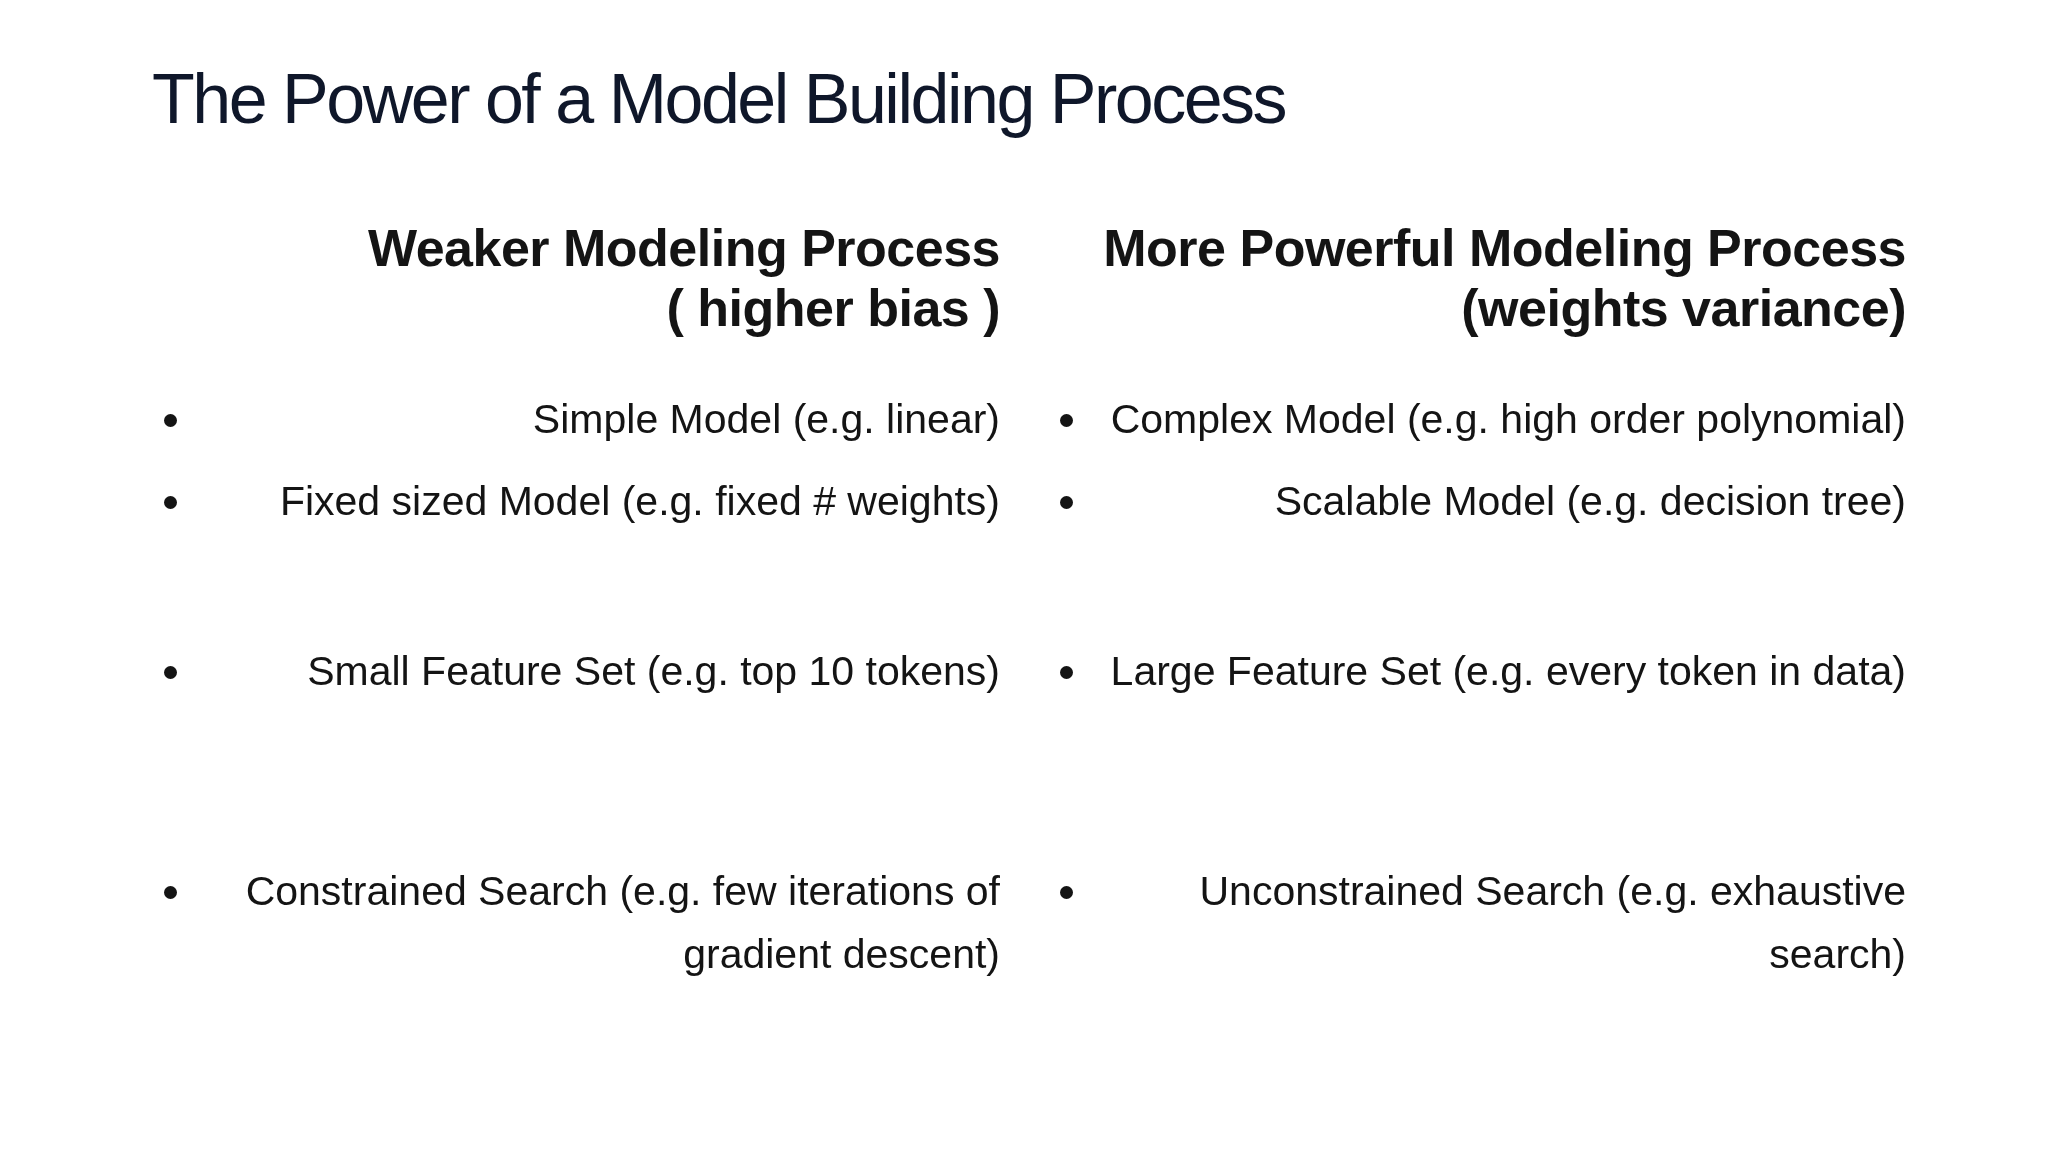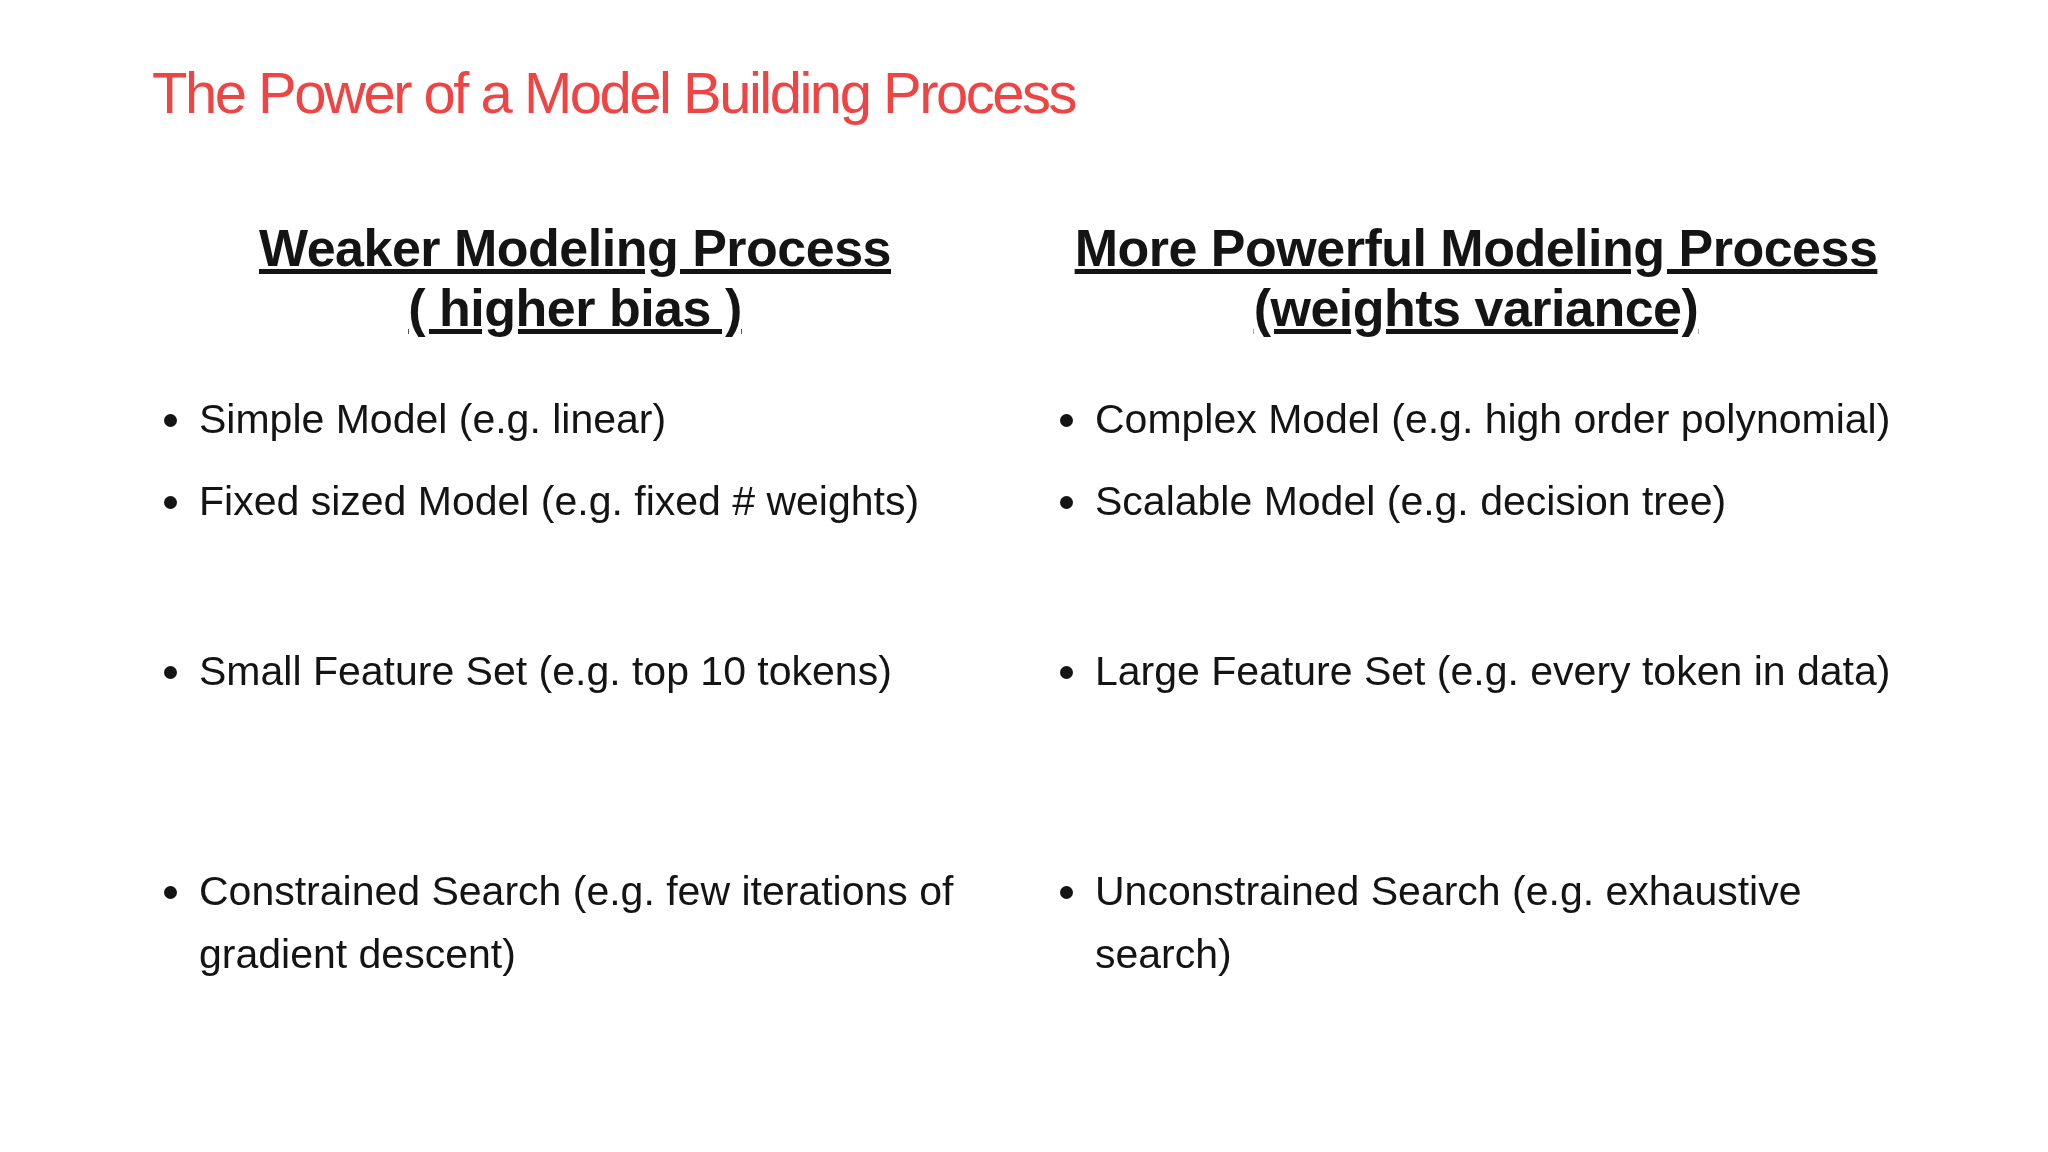--- a/index.html
+++ b/index.html
@@ -14,55 +14,55 @@
     background: #ffffff;
     overflow: hidden;
     font-family: "Liberation Sans", sans-serif;
     color: #111111;
   }
   .title {
     position: absolute;
     left: 152px;
     top: 64px;
     margin: 0;
-    font-size: 58px;
+    font-size: 70px;
     line-height: 1;
     font-weight: 400;
     letter-spacing: -2.5px;
-    color: #ef4444;
+    color: #0f172a;
     white-space: nowrap;
   }
   .column {
     position: absolute;
     top: 0;
     height: 1152px;
   }
   .col-left  { left: 150px;  width: 850px; }
   .col-right { left: 1046px; width: 860px; }
   .col-heading {
     position: absolute;
     top: 218px;
     left: 0;
     right: 0;
-    text-align: center;
+    text-align: right;
     font-size: 52px;
     font-weight: 700;
     line-height: 60px;
     letter-spacing: -0.5px;
     color: #141414;
-    text-decoration: underline;
   }
   .bullet {
     position: absolute;
     left: 0;
     right: 0;
     padding-left: 49px;
     font-size: 41px;
     line-height: 63px;
     color: #141414;
+    text-align: right;
   }
   .b1 { top: 388px; }
   .b2 { top: 452px; margin-top: 18px; }
   .b3 { top: 640px; }
   .b4 { top: 860px; }
   .dot {
     position: absolute;
     left: 14px;
     top: 26px;
     width: 13px;

